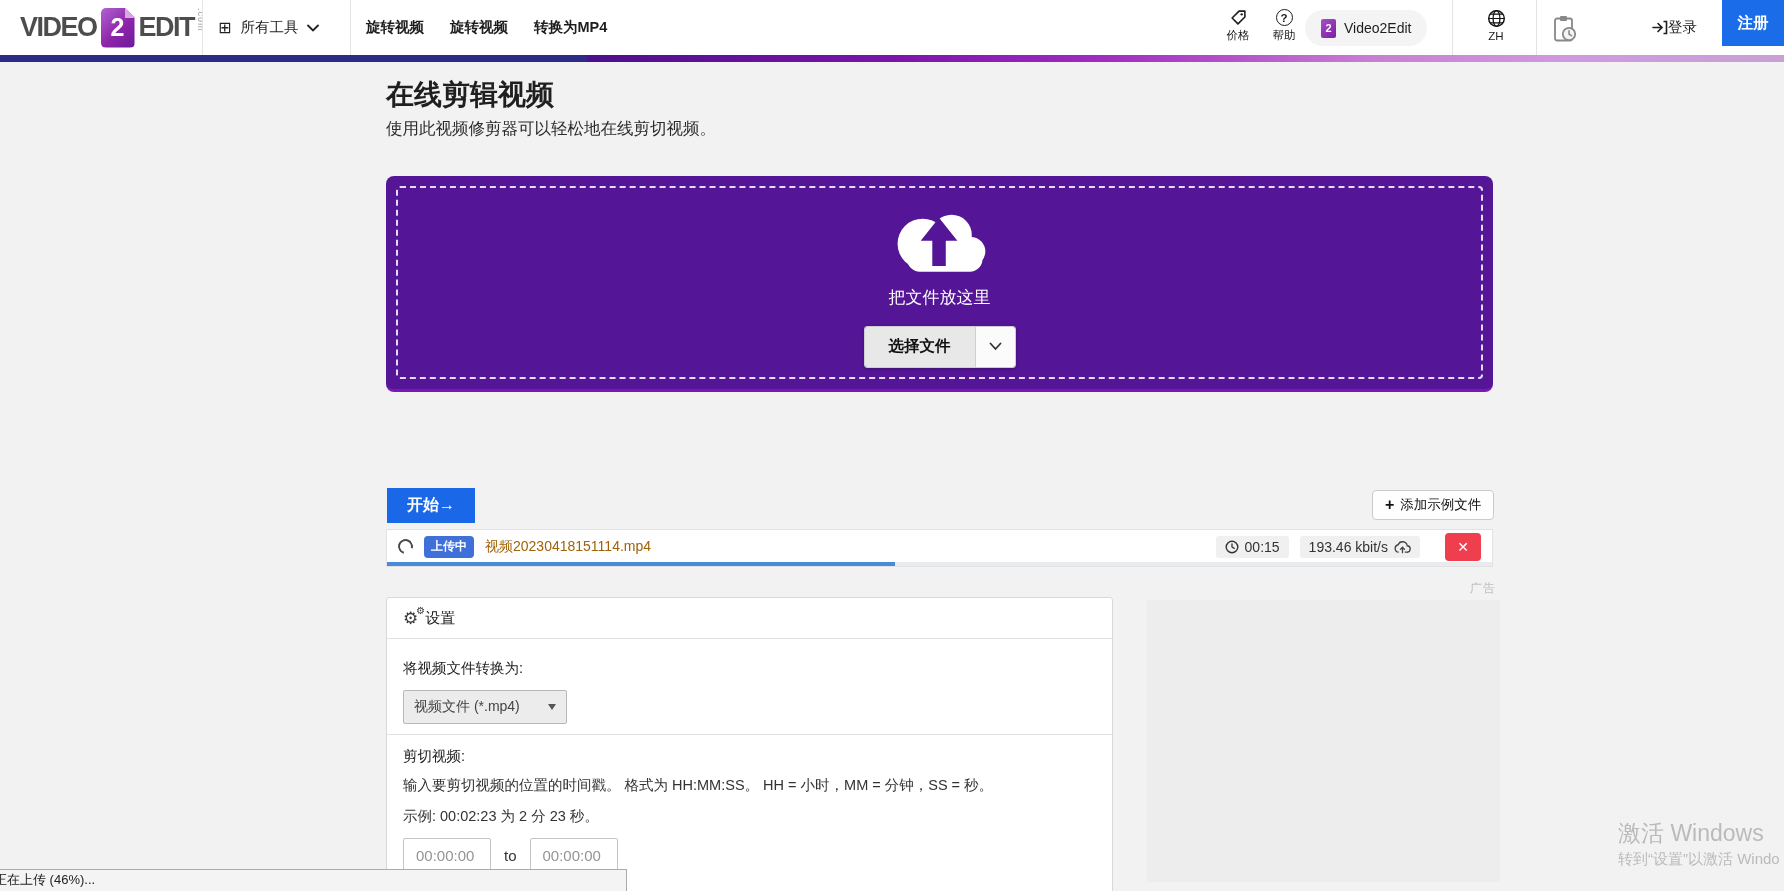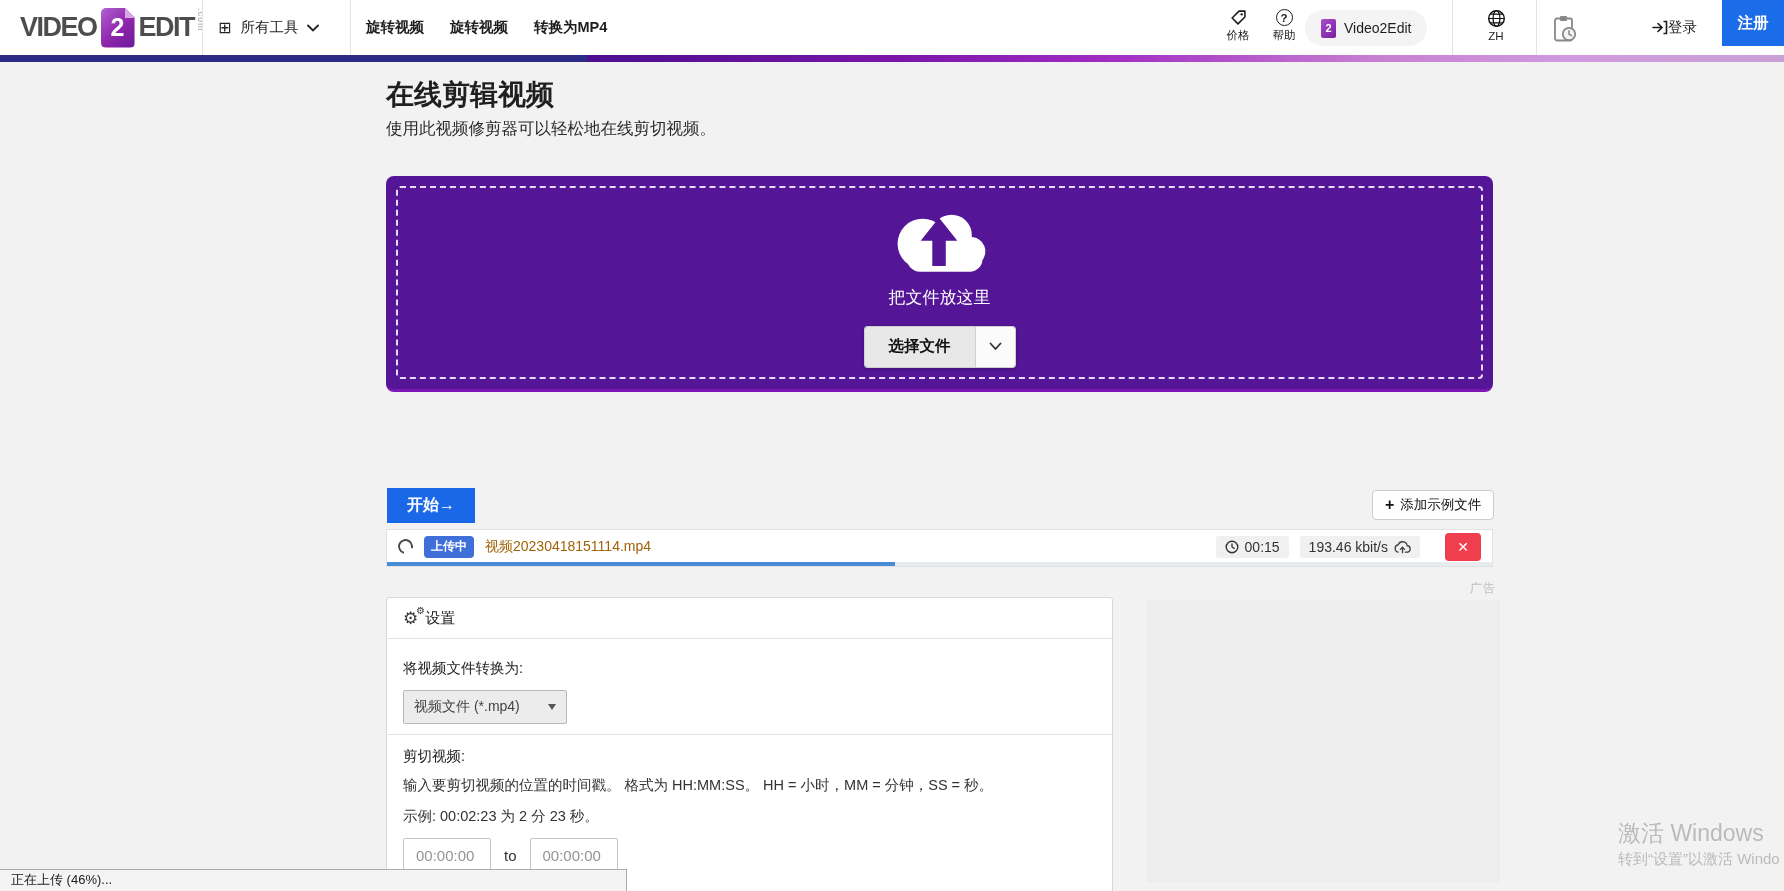--- a/index.html
+++ b/index.html
@@ -105,21 +105,21 @@
   .to-label { font-size:15px; color:#333; margin:0 13px; }
 
   
   .ad-area-label { position:absolute; left:1430px; top:580px; width:66px; text-align:right;
     font-size:12px; color:#c0c0c0; letter-spacing:1px; }
   .ad-container { position:absolute; left:1147px; top:600px; width:353px; height:282px; background:#eeedee; }
 
   
   .statusbar { position:absolute; left:0; top:869px; width:627px; height:22px; background:#f4f4f4;
     border-top:1px solid #ababab; border-right:1px solid #ababab; font-size:13px; color:#222;
-    line-height:20px; padding-left:20px; overflow:hidden; white-space:nowrap; }
+    line-height:20px; padding-left:3px; overflow:hidden; white-space:nowrap; }
   .statusbar span { display:inline-block; margin-left:-9px; }
   .wm1 { position:absolute; left:1618px; top:818px; font-size:23px; color:rgba(110,110,110,.42); white-space:nowrap; }
   .wm2 { position:absolute; left:1618px; top:850px; font-size:15px; color:rgba(110,110,110,.42); white-space:nowrap; }
 
   svg { display:block; }
 </style>
 </head>
 <body>
 
 <div class="navbar">

